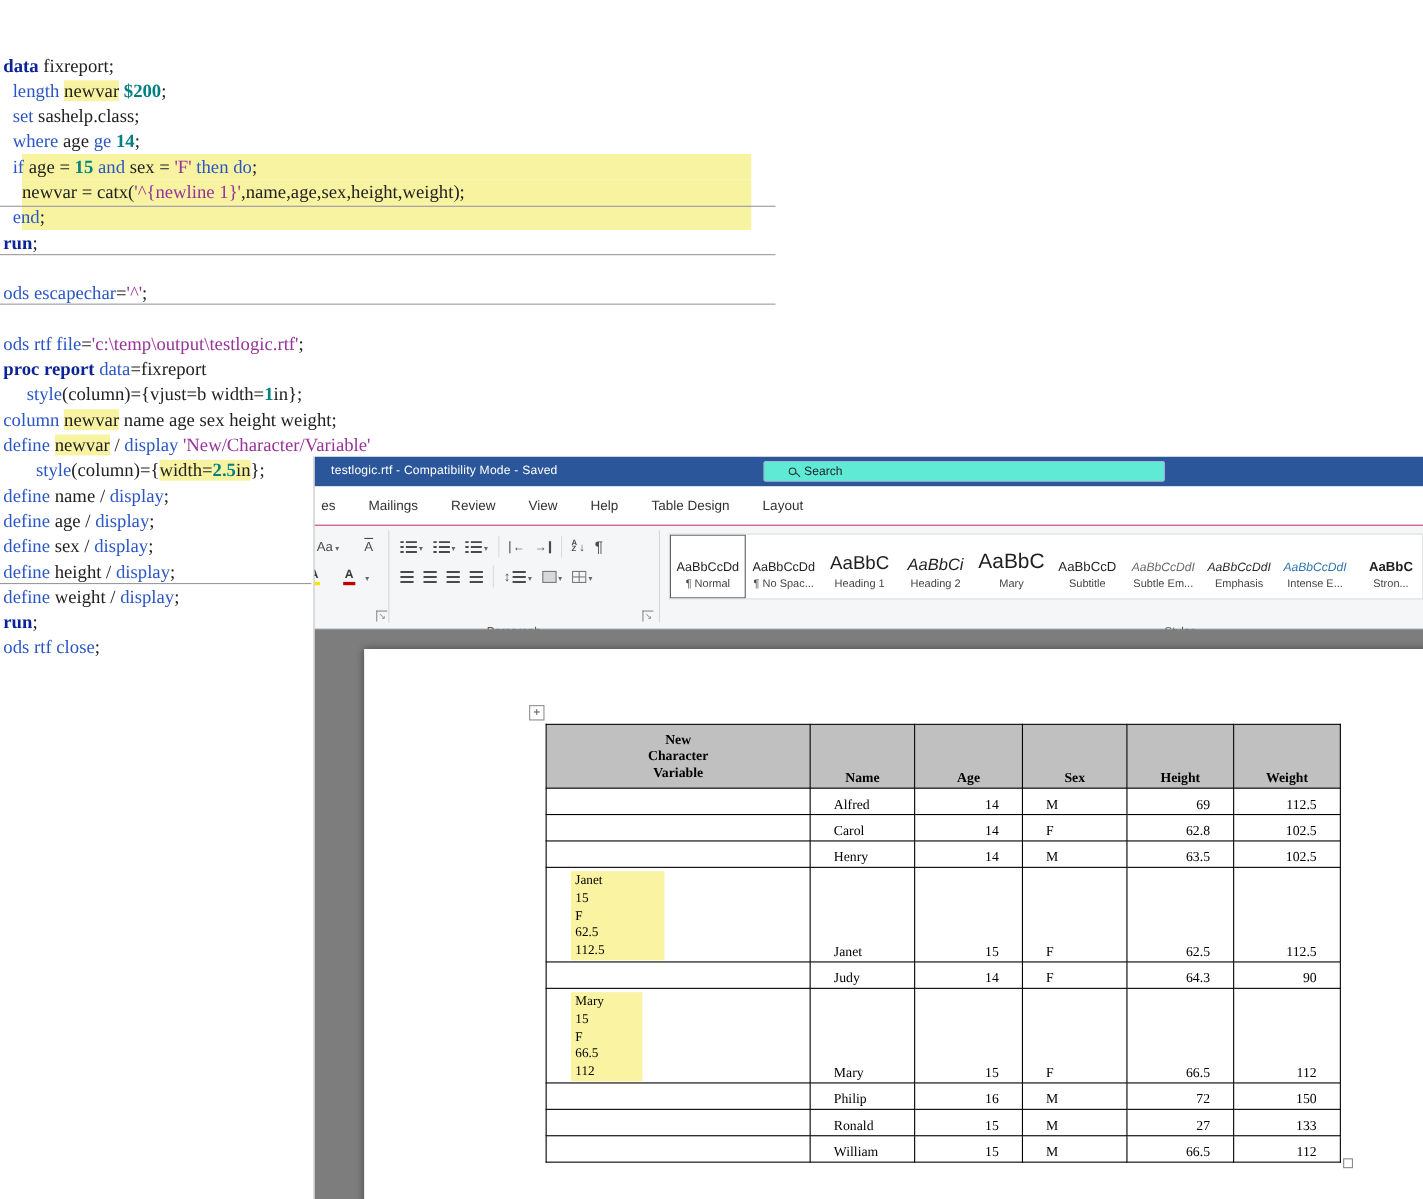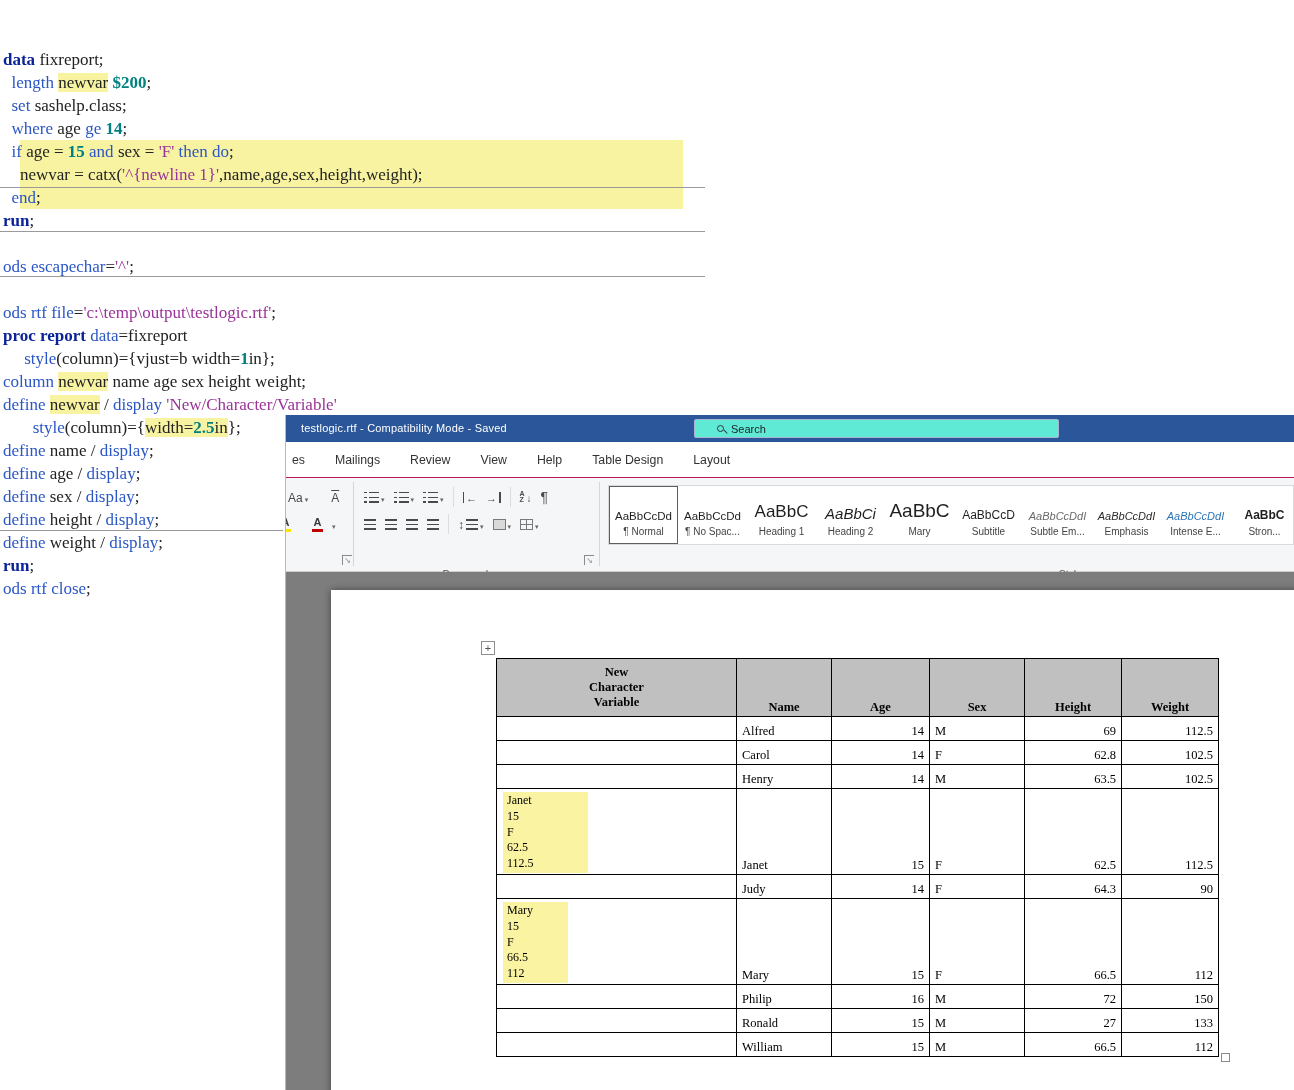--- a/index.html
+++ b/index.html
@@ -87,21 +87,21 @@
   .s-intense{ font-size:11px; font-style:italic; color:#2e74b5; }
   .s-strong{ font-size:12px; font-weight:bold; color:#1f1f1f; }
 
   .docarea{ position:relative; flex:1 1 auto; background:#7d7d7d; overflow:hidden; }
   .page{ position:absolute; left:45px; top:18px; right:-8px; bottom:-8px; background:#fff;
          box-shadow:0 0 7px rgba(0,0,0,.45); }
 
   
   .rpt{ position:absolute; left:165px; top:68px; border-collapse:collapse; table-layout:fixed;
         font-family:"Liberation Serif","DejaVu Serif",serif; font-size:12.5px; color:#000; }
-  .rpt td, .rpt th{ border:1px solid #000; padding:1px 5px; }
+  .rpt td, .rpt th{ border:1px solid #000; padding:1px 21px; }
   .rpt thead tr{ height:58px; }
   .rpt th{ background:#c0c0c0; font-weight:bold; }
   .hnv{ vertical-align:middle; text-align:center; line-height:15px; }
   .hcol{ vertical-align:bottom; text-align:center; padding-bottom:3px; }
   .rpt tbody tr{ height:24px; }
   .rpt tbody tr.r3{ height:85px; }
   .rpt tbody tr.r5{ height:84px; }
   .rpt td{ vertical-align:bottom; }
   .tl{ text-align:left; }
   .tr-a{ text-align:right; }

